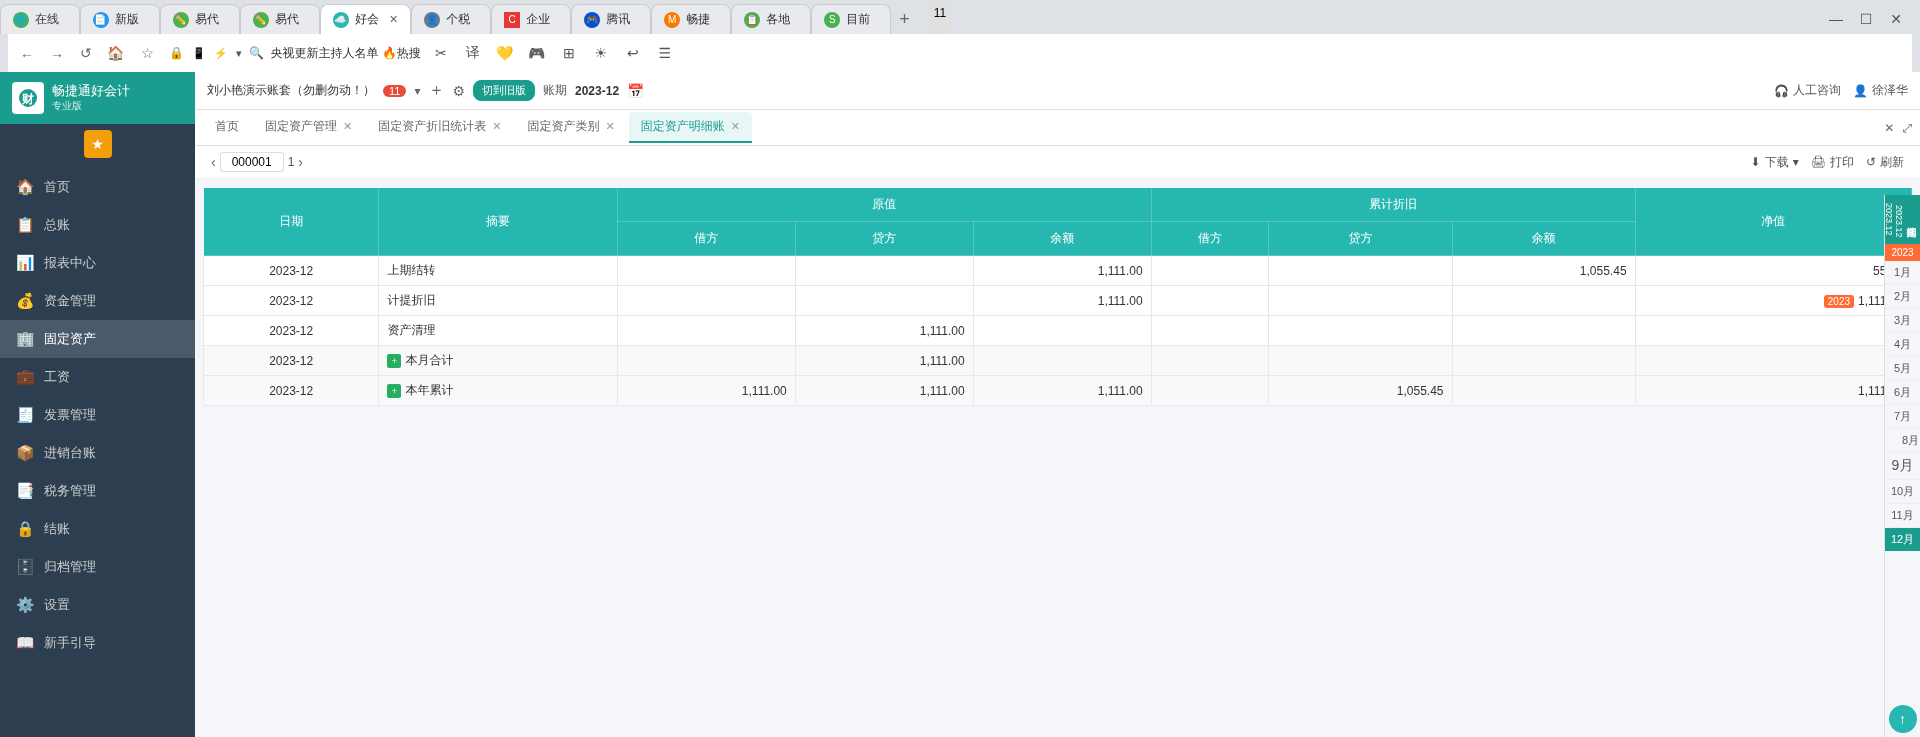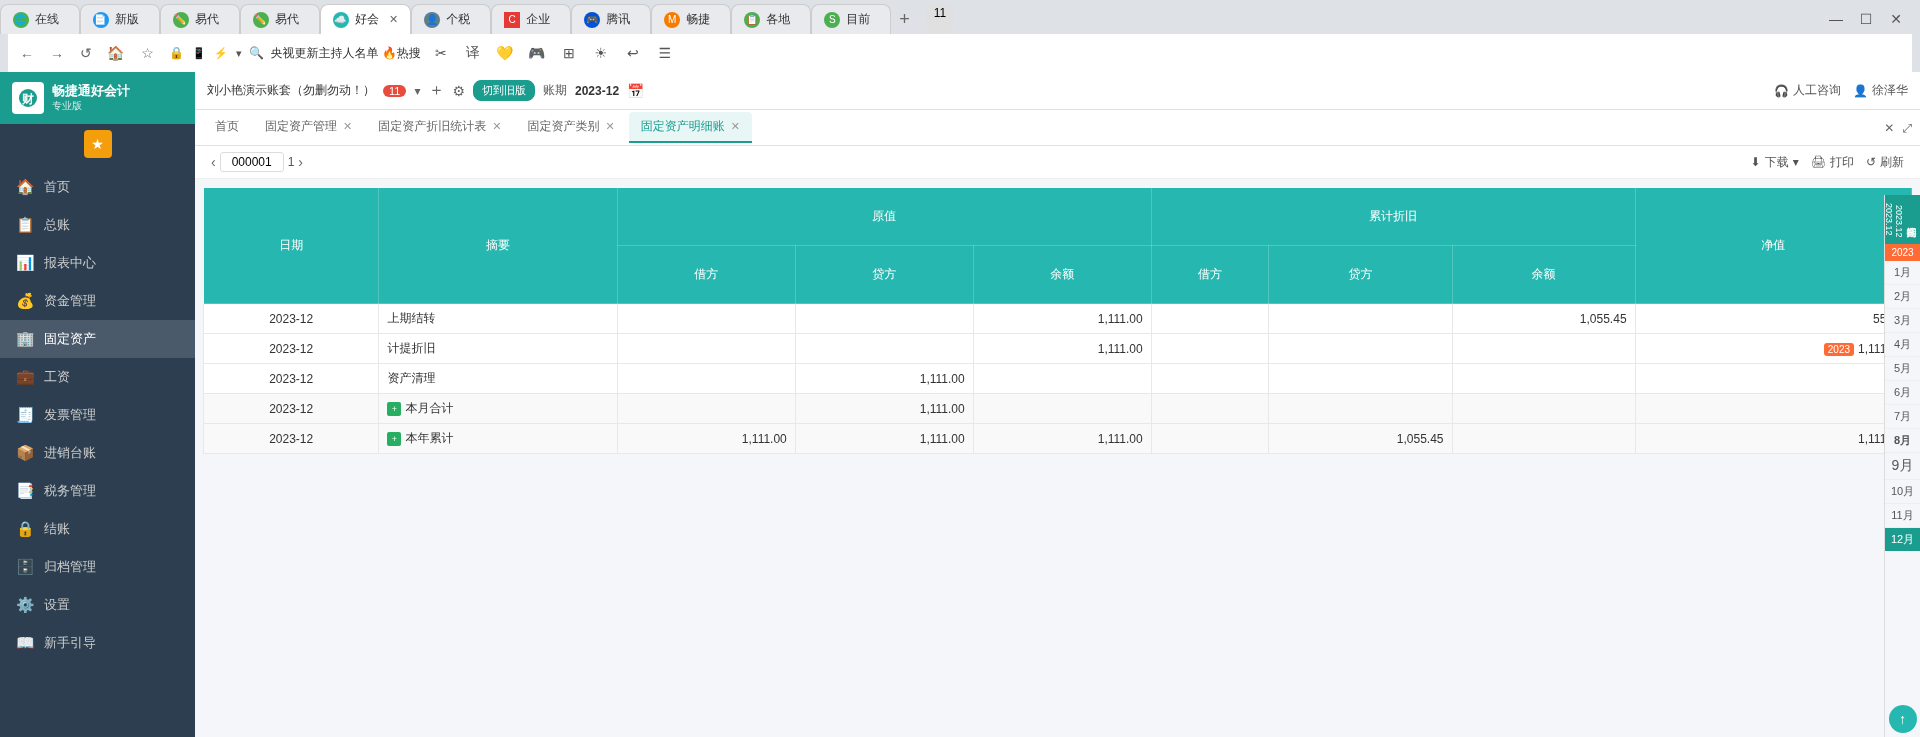--- a/index.html
+++ b/index.html
@@ -21,21 +21,21 @@
     .toolbar-icons { display: flex; gap: 8px; align-items: center; }
     .toolbar-icon { width: 24px; height: 24px; display: flex; align-items: center; justify-content: center; cursor: pointer; color: #555; font-size: 14px; }
 
     
     .app-layout { display: flex; height: calc(737px - 72px); }
 
     
     .sidebar { width: 195px; background: #2c3e50; color: #fff; display: flex; flex-direction: column; flex-shrink: 0; }
     .sidebar-logo { background: #1a9c8e; padding: 10px 12px; display: flex; align-items: center; gap: 8px; }
     .logo-icon { width: 32px; height: 32px; background: #fff; border-radius: 4px; display: flex; align-items: center; justify-content: center; color: #1a9c8e; font-size: 16px; font-weight: bold; }
-    .logo-text { color: #fff; font-size: 13px; font-weight: bold; line-height: 1.3; }
+    .logo-text { color: #fff; font-size: 13px; font-weight: normal; line-height: 1.3; }
     .logo-sub { font-size: 10px; color: rgba(255,255,255,0.8); }
 
     .sidebar-menu { flex: 1; overflow-y: auto; padding: 4px 0; }
     .sidebar-item { display: flex; align-items: center; gap: 10px; padding: 10px 16px; cursor: pointer; color: #ccc; font-size: 13px; }
     .sidebar-item.active { background: rgba(255,255,255,0.15); color: #fff; }
     .sidebar-item .icon { font-size: 15px; width: 18px; text-align: center; }
 
     
     .main-content { flex: 1; display: flex; flex-direction: column; background: #f5f6fa; overflow: hidden; }
 
@@ -58,21 +58,21 @@
     
     .content-toolbar { background: #fff; padding: 6px 16px; display: flex; align-items: center; gap: 8px; border-bottom: 1px solid #eee; }
     .pagination-nav { display: flex; align-items: center; gap: 4px; font-size: 13px; color: #333; }
     .page-input { border: 1px solid #ddd; border-radius: 3px; width: 64px; padding: 2px 6px; font-size: 12px; text-align: center; }
     .toolbar-right { margin-left: auto; display: flex; align-items: center; gap: 12px; }
     .toolbar-action { display: flex; align-items: center; gap: 4px; cursor: pointer; color: #555; font-size: 12px; }
 
     
     .table-container { flex: 1; overflow: auto; padding: 8px 8px 0 8px; position: relative; }
     .fixed-table { width: 100%; border-collapse: collapse; }
-    .fixed-table thead tr th { background: #26b8b0; color: #fff; padding: 20px 8px; text-align: center; font-size: 12px; font-weight: normal; border: 1px solid rgba(255,255,255,0.2); }
+    .fixed-table thead tr th { background: #26b8b0; color: #fff; padding: 8px 8px; text-align: center; font-size: 12px; font-weight: normal; border: 1px solid rgba(255,255,255,0.2); }
     .fixed-table tbody tr td { padding: 6px 8px; text-align: center; font-size: 12px; color: #333; border: 1px solid #e8e8e8; background: #fff; }
     .fixed-table tbody tr.subtotal td { background: #f9f9f9; }
     .num-cell { text-align: right !important; }
     .label-cell { text-align: left !important; }
     .green-dot { display: inline-block; width: 14px; height: 14px; background: #27ae60; border-radius: 2px; color: #fff; font-size: 9px; text-align: center; line-height: 14px; margin-right: 4px; }
 
     
     .right-panel { position: absolute; right: 0; top: 0; bottom: 0; width: 28px; background: #f5f6fa; border-left: 1px solid #e0e0e0; display: flex; flex-direction: column; }
 
     .close-btn-area { display: flex; align-items: center; gap: 8px; margin-left: auto; }
@@ -405,21 +405,21 @@
           </div>
           <div style="flex:1; overflow-y:auto; display:flex; flex-direction:column;">
             <div style="background:#ff6b35; color:#fff; text-align:center; font-size:10px; padding:3px 1px; cursor:pointer;">2023</div>
             <div style="text-align:center; font-size:11px; padding:4px 1px; color:#555; cursor:pointer; border-bottom:1px solid #eee;">1月</div>
             <div style="text-align:center; font-size:11px; padding:4px 1px; color:#555; cursor:pointer; border-bottom:1px solid #eee;">2月</div>
             <div style="text-align:center; font-size:11px; padding:4px 1px; color:#555; cursor:pointer; border-bottom:1px solid #eee;">3月</div>
             <div style="text-align:center; font-size:11px; padding:4px 1px; color:#555; cursor:pointer; border-bottom:1px solid #eee;">4月</div>
             <div style="text-align:center; font-size:11px; padding:4px 1px; color:#555; cursor:pointer; border-bottom:1px solid #eee;">5月</div>
             <div style="text-align:center; font-size:11px; padding:4px 1px; color:#555; cursor:pointer; border-bottom:1px solid #eee;">6月</div>
             <div style="text-align:center; font-size:11px; padding:4px 1px; color:#555; cursor:pointer; border-bottom:1px solid #eee;">7月</div>
-            <div style="text-align:center; font-size:11px; padding:4px 1px; color:#555; cursor:pointer; border-bottom:1px solid #eee;font-weight:bold;">8月</div>
+            <div style="text-align:right; font-size:11px; padding:4px 1px; color:#555; cursor:pointer; border-bottom:1px solid #eee;">8月</div>
             <div style="text-align:center; font-size:14px; padding:4px 1px; color:#555; cursor:pointer; border-bottom:1px solid #eee;">9月</div>
             <div style="text-align:center; font-size:11px; padding:4px 1px; color:#555; cursor:pointer; border-bottom:1px solid #eee;">10月</div>
             <div style="text-align:center; font-size:11px; padding:4px 1px; color:#555; cursor:pointer; border-bottom:1px solid #eee;">11月</div>
             <div style="background:#1a9c8e; color:#fff; text-align:center; font-size:11px; padding:4px 1px; cursor:pointer;">12月</div>
           </div>
           <div style="width:28px; height:28px; margin:4px auto; border-radius:50%; background:#26b8b0; color:#fff; display:flex; align-items:center; justify-content:center; cursor:pointer; font-size:14px;">↑</div>
         </div>
 
       </div>
     </div>

